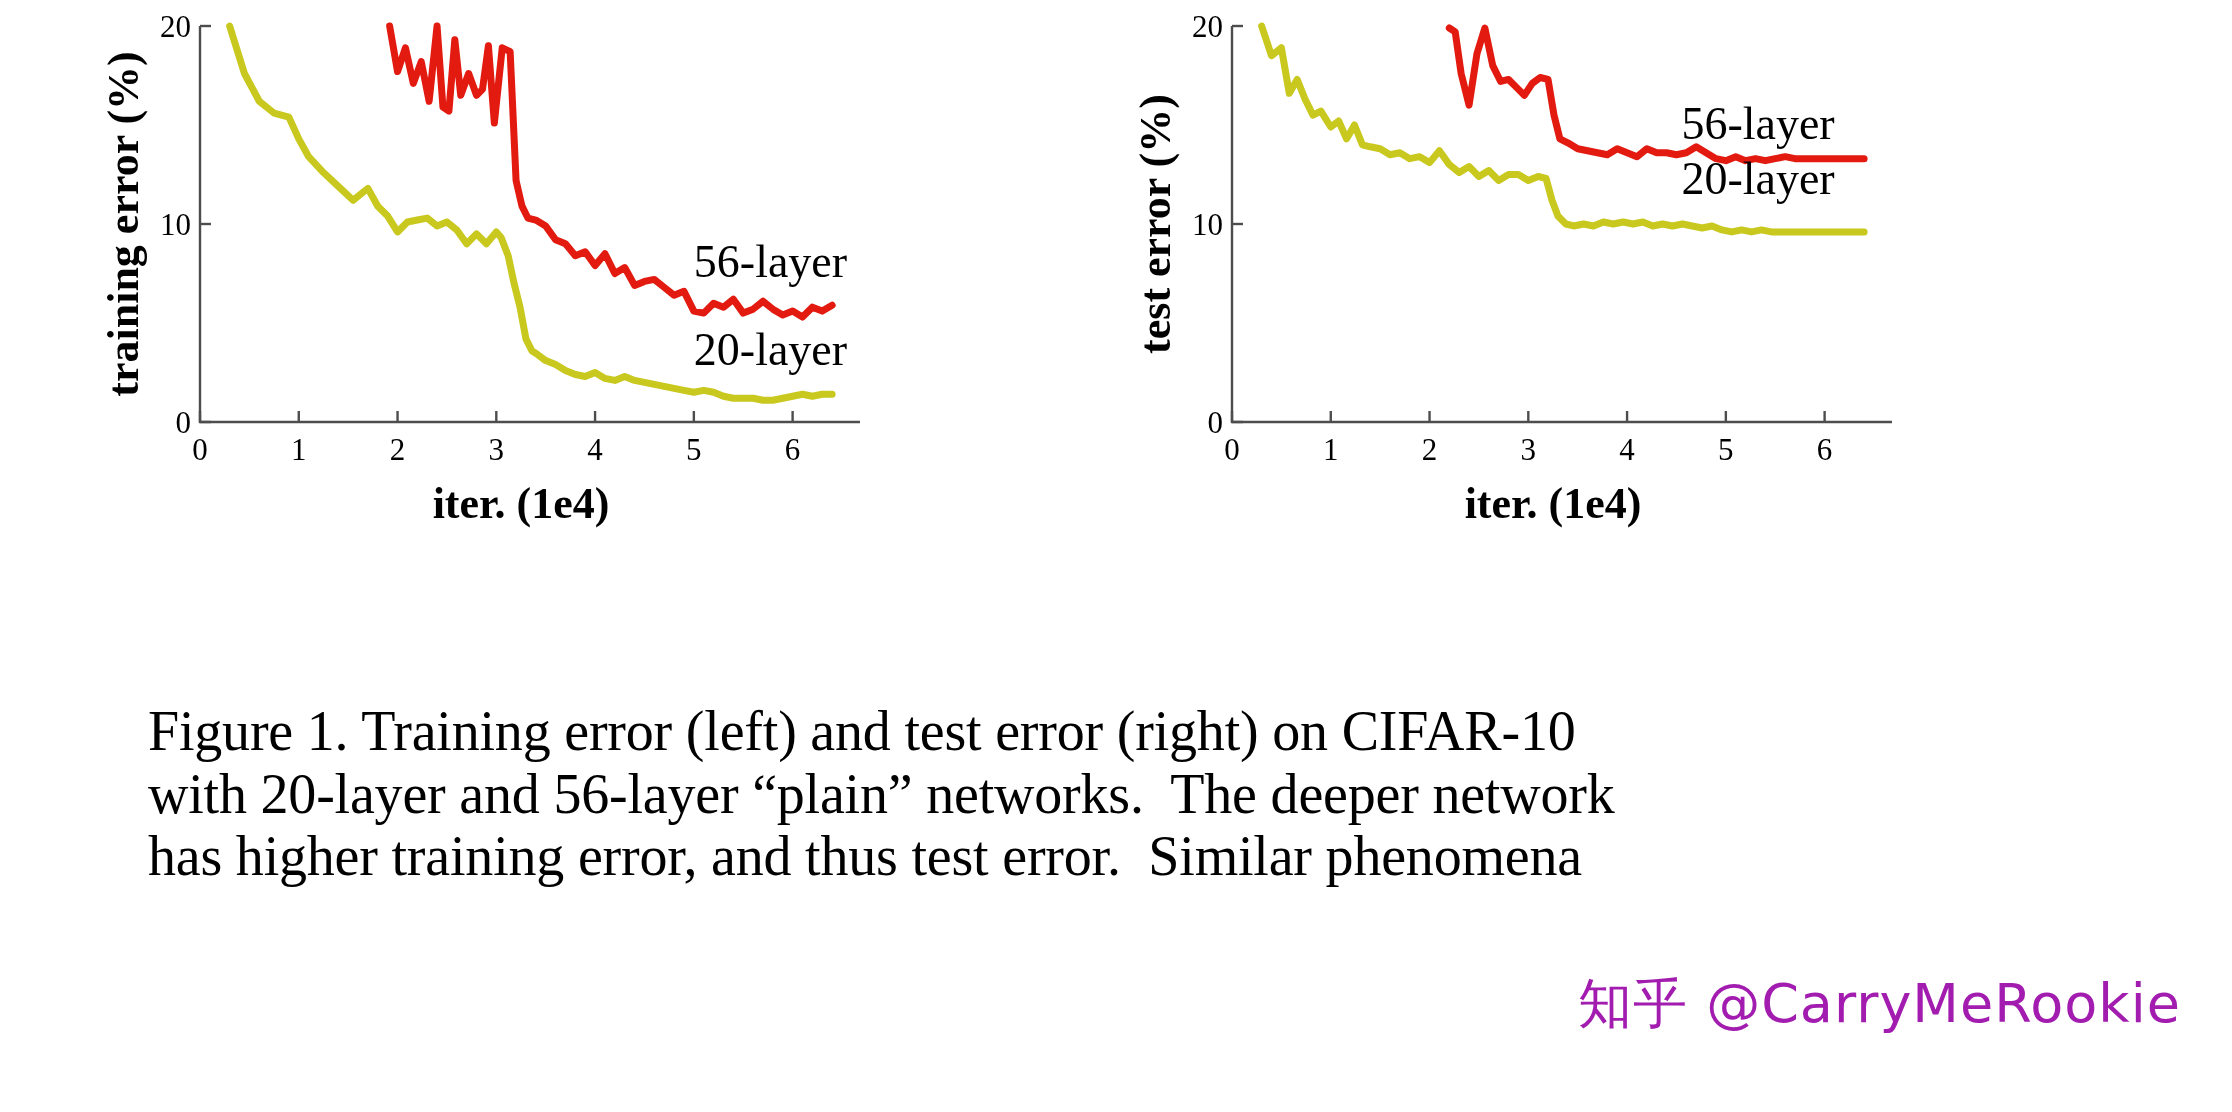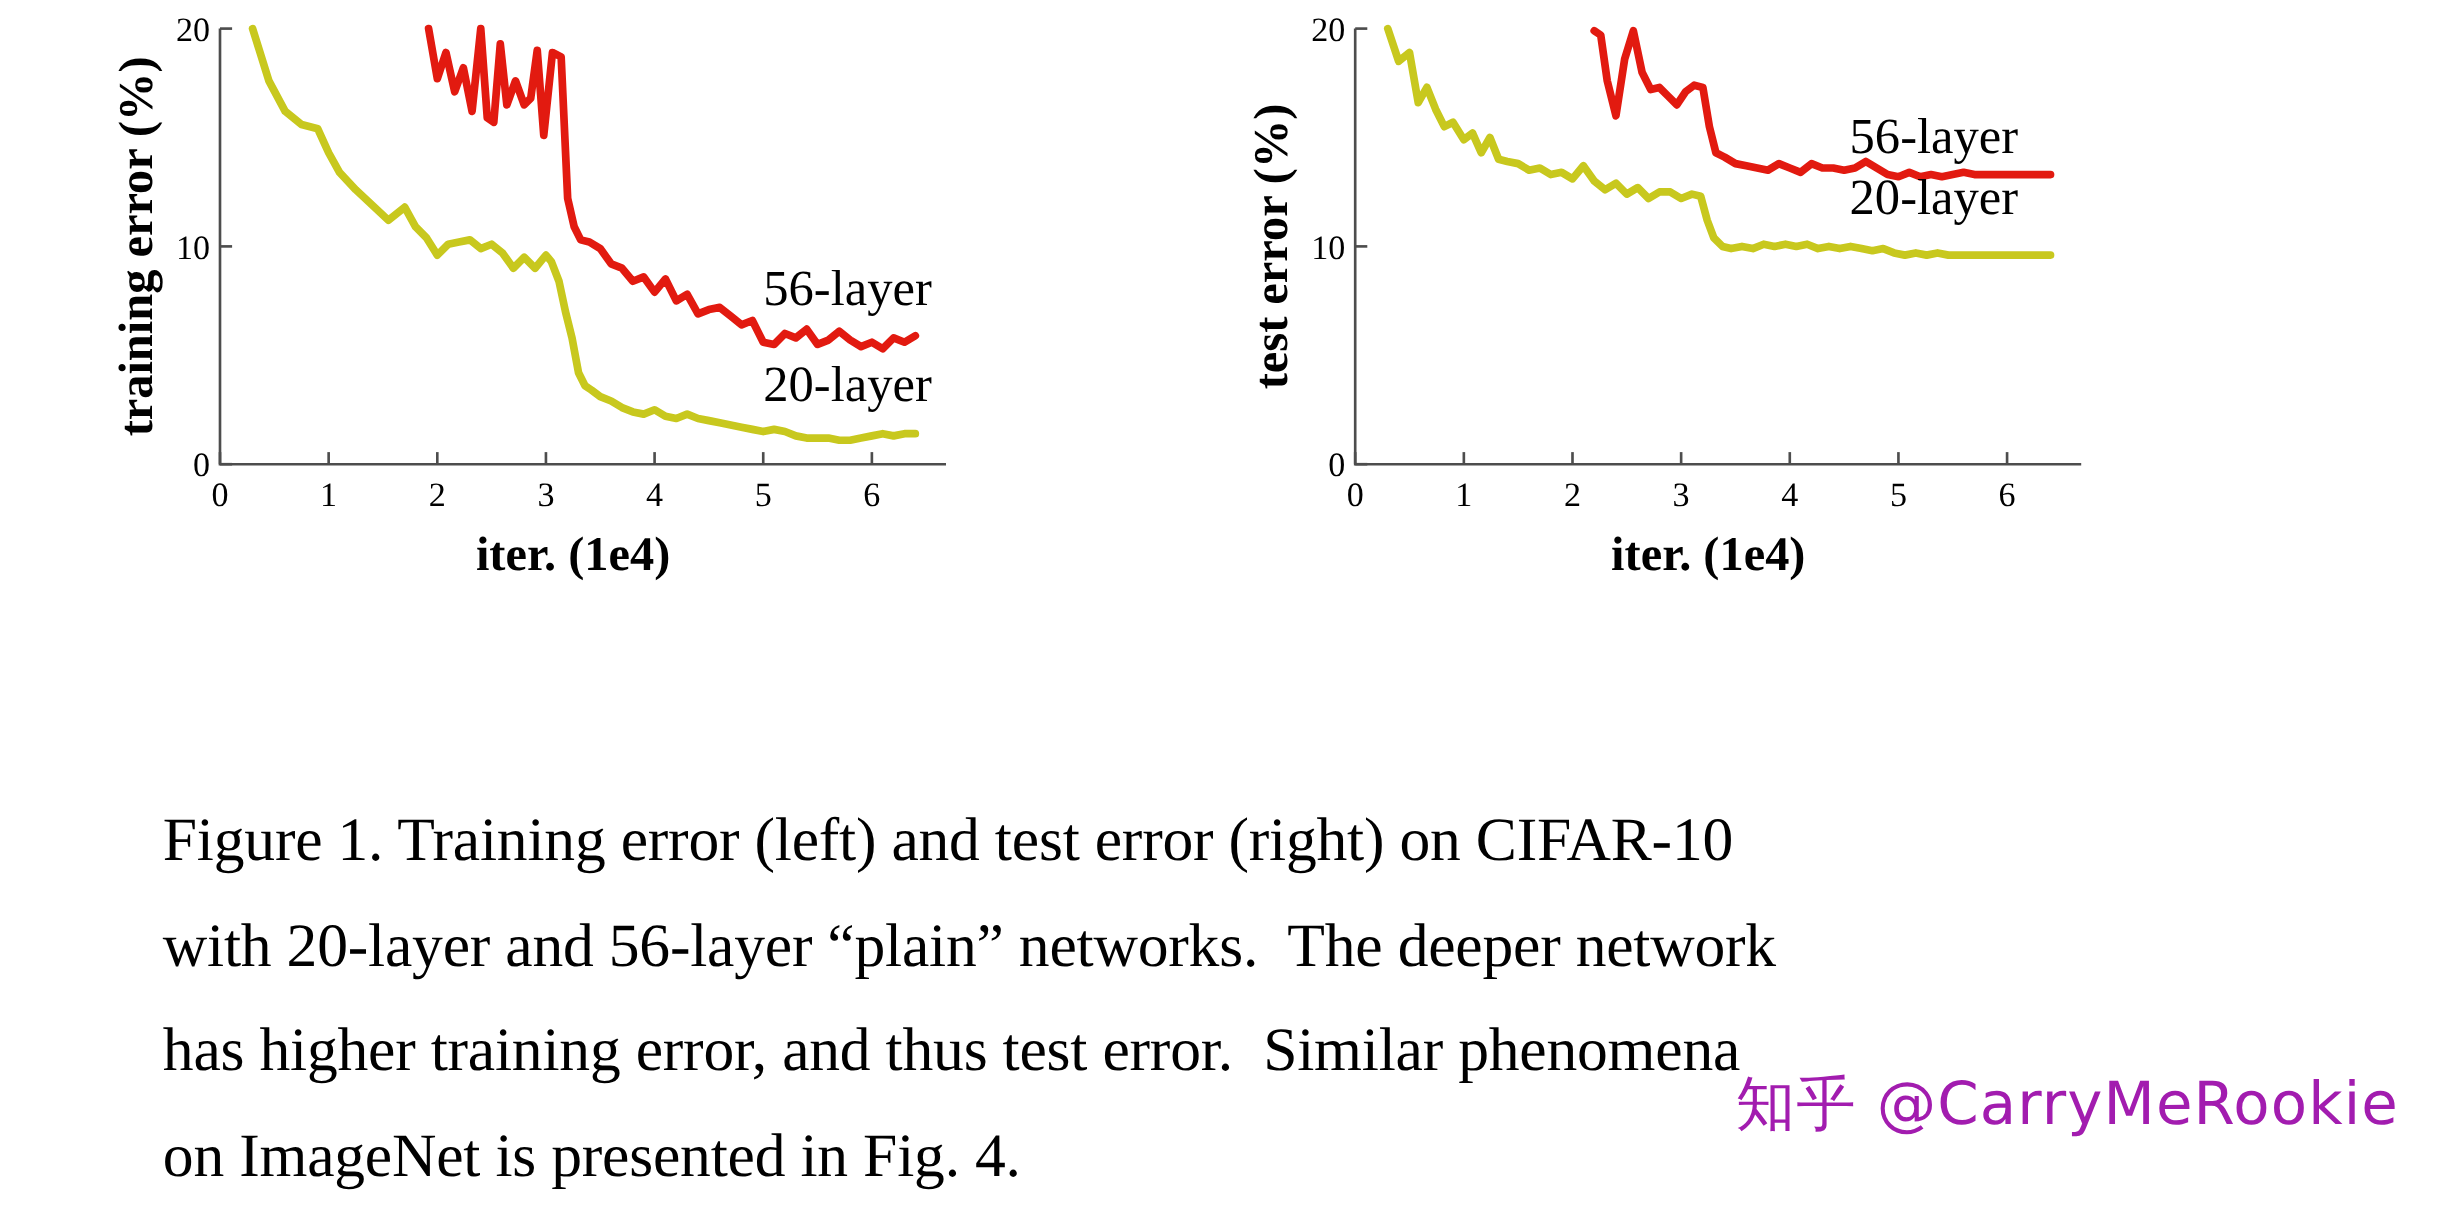--- a/index.html
+++ b/index.html
@@ -89,21 +89,21 @@
     position: absolute;
     left: 148px;
     top: 700px;
     width: 2000px;
     font-family: "Liberation Serif", "DejaVu Serif", serif;
     font-size: 56px;
     line-height: 1.12;
     color: #000000;
     letter-spacing: -0.2px;
   }
-  .caption .cline { display: block; white-space: pre; margin-top: 33px; }
+  .caption .cline { display: block; white-space: pre; }
 
   
   .watermark {
     position: absolute;
     left: 1578px;
     top: 968px;
     font-family: "DejaVu Sans", "Liberation Sans", sans-serif;
     font-size: 54px;
     color: #a21caf;
     letter-spacing: 1px;
@@ -178,18 +178,17 @@
           <text x="401" y="518" class="axis-title">iter. (1e4)</text>
           <text x="0" y="0" class="axis-title" transform="translate(18,224) rotate(-90)">test error (%)</text>
         </svg>
       </div>
   </div>
 
   <div class="caption">
     <span class="cline">Figure 1. Training error (left) and test error (right) on CIFAR-10</span>
     <span class="cline">with 20-layer and 56-layer “plain” networks.  The deeper network</span>
     <span class="cline">has higher training error, and thus test error.  Similar phenomena</span>
-    <span class="cline">on ImageNet is presented in Fig. 4.</span>
   </div>
 
   <div class="watermark">知乎 @CarryMeRookie</div>
 
 </div>
 
 </body></html>

